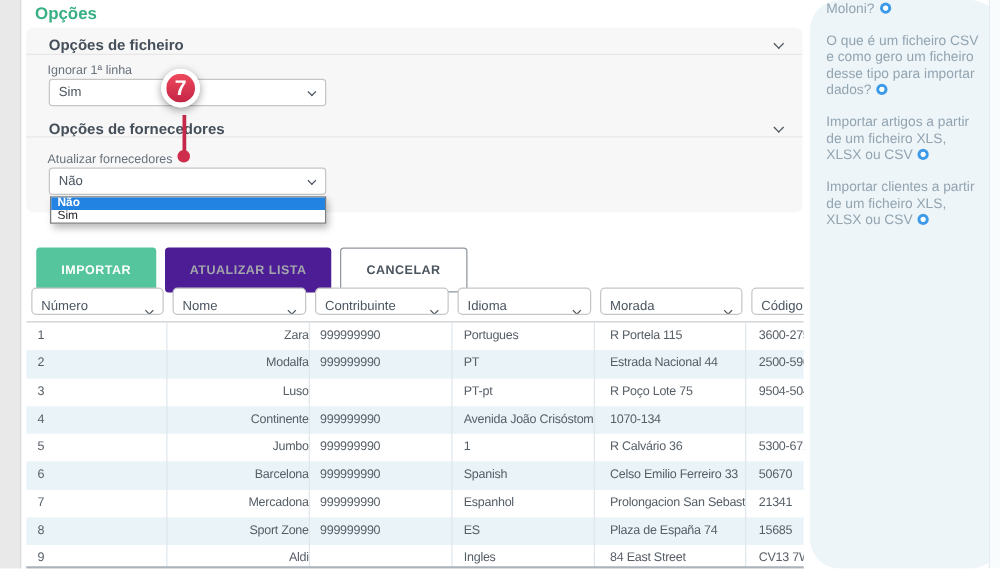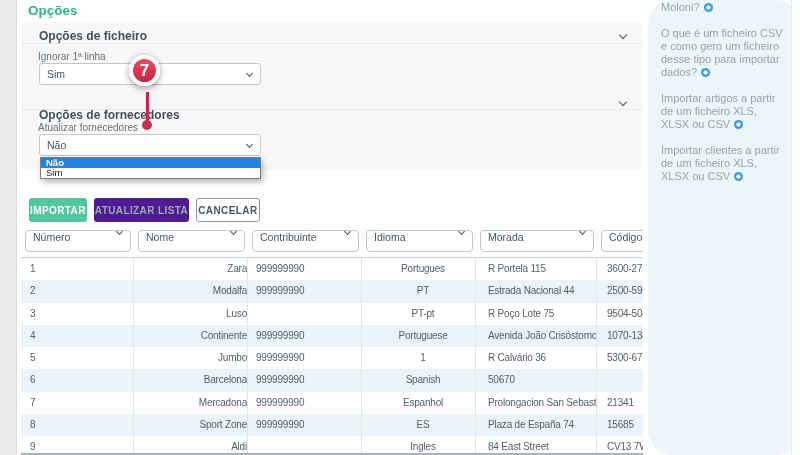--- a/index.html
+++ b/index.html
@@ -11,21 +11,21 @@
   .left-strip { position:absolute; left:0; top:0; width:17px; height:455px;
     background:#e9e9e9; border-right:1px solid #dcdcdc; }
 
   
   .page-title { position:absolute; left:28px; top:3px; font-size:13.5px; font-weight:bold; color:#38b084; }
 
   
   .panel { position:absolute; left:21px; top:22px; width:621px; height:148px;
     background:#f7f7f7; border-radius:6px; }
   .sec-title { position:absolute; left:18px; font-size:12px; font-weight:bold; color:#454f59; }
-  .sec-title.t1 { top:7px; } .sec-title.t2 { top:74px;margin-top:12px; }
+  .sec-title.t1 { top:7px; } .sec-title.t2 { top:74px; }
   .chev { display:inline-block; width:6px; height:6px;
     border-right:1.6px solid #4a545e; border-bottom:1.6px solid #4a545e; transform:rotate(45deg); }
   .sec-chev { position:absolute; right:16px; } .sec-chev.c1 { top:10px; } .sec-chev.c2 { top:77px; }
   .hr { position:absolute; left:0; width:100%; border-top:1px solid #e7e7e7; }
   .hr.h1 { top:21px; } .hr.h2 { top:87px; }
   .field-label { position:absolute; left:17px; font-size:10px; color:#68727c; }
   .field-label.l1 { top:29px; } .field-label.l2 { top:100px; }
   .select { position:absolute; left:18px; width:222px; height:22px; background:#fff;
     border:1px solid #c6c6c6; border-radius:3px; display:flex; align-items:center;
     justify-content:space-between; padding:0 8px 0 7px; font-size:10.5px; color:#4a5560; cursor:default; }
@@ -42,42 +42,42 @@
   .callout-circle { position:absolute; left:129px; top:55px; width:31px; height:31px;
     border:4px solid #fff; border-radius:50%; background:linear-gradient(180deg,#ee4a5e,#c42545);
     box-shadow:0 2px 7px rgba(0,0,0,.4); z-index:30; color:#fff; font-size:17px; font-weight:bold;
     display:flex; align-items:center; justify-content:center; }
   .callout-line { position:absolute; left:146px; top:92px; width:3px; height:31px; background:#c5294a; z-index:29; }
   .callout-dot { position:absolute; left:142px; top:120px; width:10px; height:10px;
     border-radius:50%; background:#cf2d4c; z-index:29; }
 
   
   .btnrow { position:absolute; left:29px; top:198px; display:flex; gap:7px; }
-  .btn { height:24px; border-radius:3px; font-size:10px; font-weight:bold; letter-spacing:.4px;
-    display:flex; align-items:center; padding:0 1px; cursor:pointer; border:none;
+  .btn { height:36px; border-radius:3px; font-size:10px; font-weight:bold; letter-spacing:.4px;
+    display:flex; align-items:center; padding:0 20px; cursor:pointer; border:none;
     font-family:"Liberation Sans","DejaVu Sans",sans-serif; }
   .btn.import { background:#54c59d; color:#fff; }
   .btn.refresh { background:#4c1d95; color:#a3a7ab; }
   .btn.cancel { background:#fff; border:1px solid #90979e; color:#4a545e; }
 
   
   .table { position:absolute; left:21px; top:226px; width:622px; height:229px; overflow:hidden; }
   .thead, .trow { display:grid; grid-template-columns:113px 114px 114px 114px 121px 1fr; }
   .th-cell { padding:4px 3px 0 4px; }
   .hdr-select { height:22px; background:#fff; border:1px solid #c6c6c6; border-radius:4px;
-    display:flex; align-items:flex-start; justify-content:space-between; padding:0 8px 0 7px;
+    display:flex; align-items:flex-end; justify-content:space-between; padding:0 8px 0 7px;
     font-size:10.5px; color:#4a5560; white-space:nowrap; overflow:hidden; cursor:default; }
   .hdr-select .chev { width:5px; height:5px; margin-top:-2px; flex:none; margin-left:6px; }
   .tbody { margin-top:5px; border-top:1px solid #c9ced2; }
   .trow { height:22.3px; }
   .trow.alt { background:#e9f3f8; }
   .tcell { font-size:10px; letter-spacing:-0.2px; color:#565e66; line-height:22.3px;
     white-space:nowrap; border-right:1px solid #dfe7eb; overflow:hidden; }
   .tcell:nth-child(1){ padding-left:9px; } .tcell:nth-child(2){ padding-left:5px;text-align:right; }
-  .tcell:nth-child(3){ padding-left:8px; } .tcell:nth-child(4){ padding-left:9px;text-align:center; }
+  .tcell:nth-child(3){ padding-left:8px; } .tcell:nth-child(4){ padding-left:9px; }
   .tcell:nth-child(5){ padding-left:12px; } .tcell:nth-child(6){ padding-left:10px; border-right:none; overflow:visible; }
   .table-bottom-line { position:absolute; left:21px; top:453px; width:622px; height:2px; background:#aab3ba; }
 
   
   .sidebar { position:absolute; left:648px; top:0; width:152px; height:455px;
     background:#eef5f9; padding:1px 14px 0 13px;border-radius:24px; }
   .sidebar-strip { position:absolute; left:791px; top:0; width:9px; height:455px;
     background:#f9fcfd; border-left:1px solid #e3ecf1; }
   .help-item { font-size:11px; line-height:13px; color:#92a4b0; margin-bottom:13px; cursor:pointer; }
   .link-icon { display:inline-block; width:9px; height:9px; border-radius:50%; margin-left:4px;
@@ -191,37 +191,37 @@
           <div class="tcell">Luso</div>
           <div class="tcell"></div>
           <div class="tcell">PT-pt</div>
           <div class="tcell">R Poço Lote 75</div>
           <div class="tcell">9504-504</div>
         </div>
         <div class="trow alt">
           <div class="tcell">4</div>
           <div class="tcell">Continente</div>
           <div class="tcell">999999990</div>
-          <div class="tcell">Portuguese</div>
           <div class="tcell">Avenida João Crisóstomo 77</div>
           <div class="tcell">1070-134</div>
         </div>
         <div class="trow">
           <div class="tcell">5</div>
           <div class="tcell">Jumbo</div>
           <div class="tcell">999999990</div>
           <div class="tcell">1</div>
           <div class="tcell">R Calvário 36</div>
           <div class="tcell">5300-671</div>
         </div>
         <div class="trow alt">
           <div class="tcell">6</div>
           <div class="tcell">Barcelona</div>
           <div class="tcell">999999990</div>
           <div class="tcell">Spanish</div>
+          <div class="tcell">Celso Emilio Ferreiro 33</div>
           <div class="tcell">50670</div>
         </div>
         <div class="trow">
           <div class="tcell">7</div>
           <div class="tcell">Mercadona</div>
           <div class="tcell">999999990</div>
           <div class="tcell">Espanhol</div>
           <div class="tcell">Prolongacion San Sebastian 84</div>
           <div class="tcell">21341</div>
         </div>

